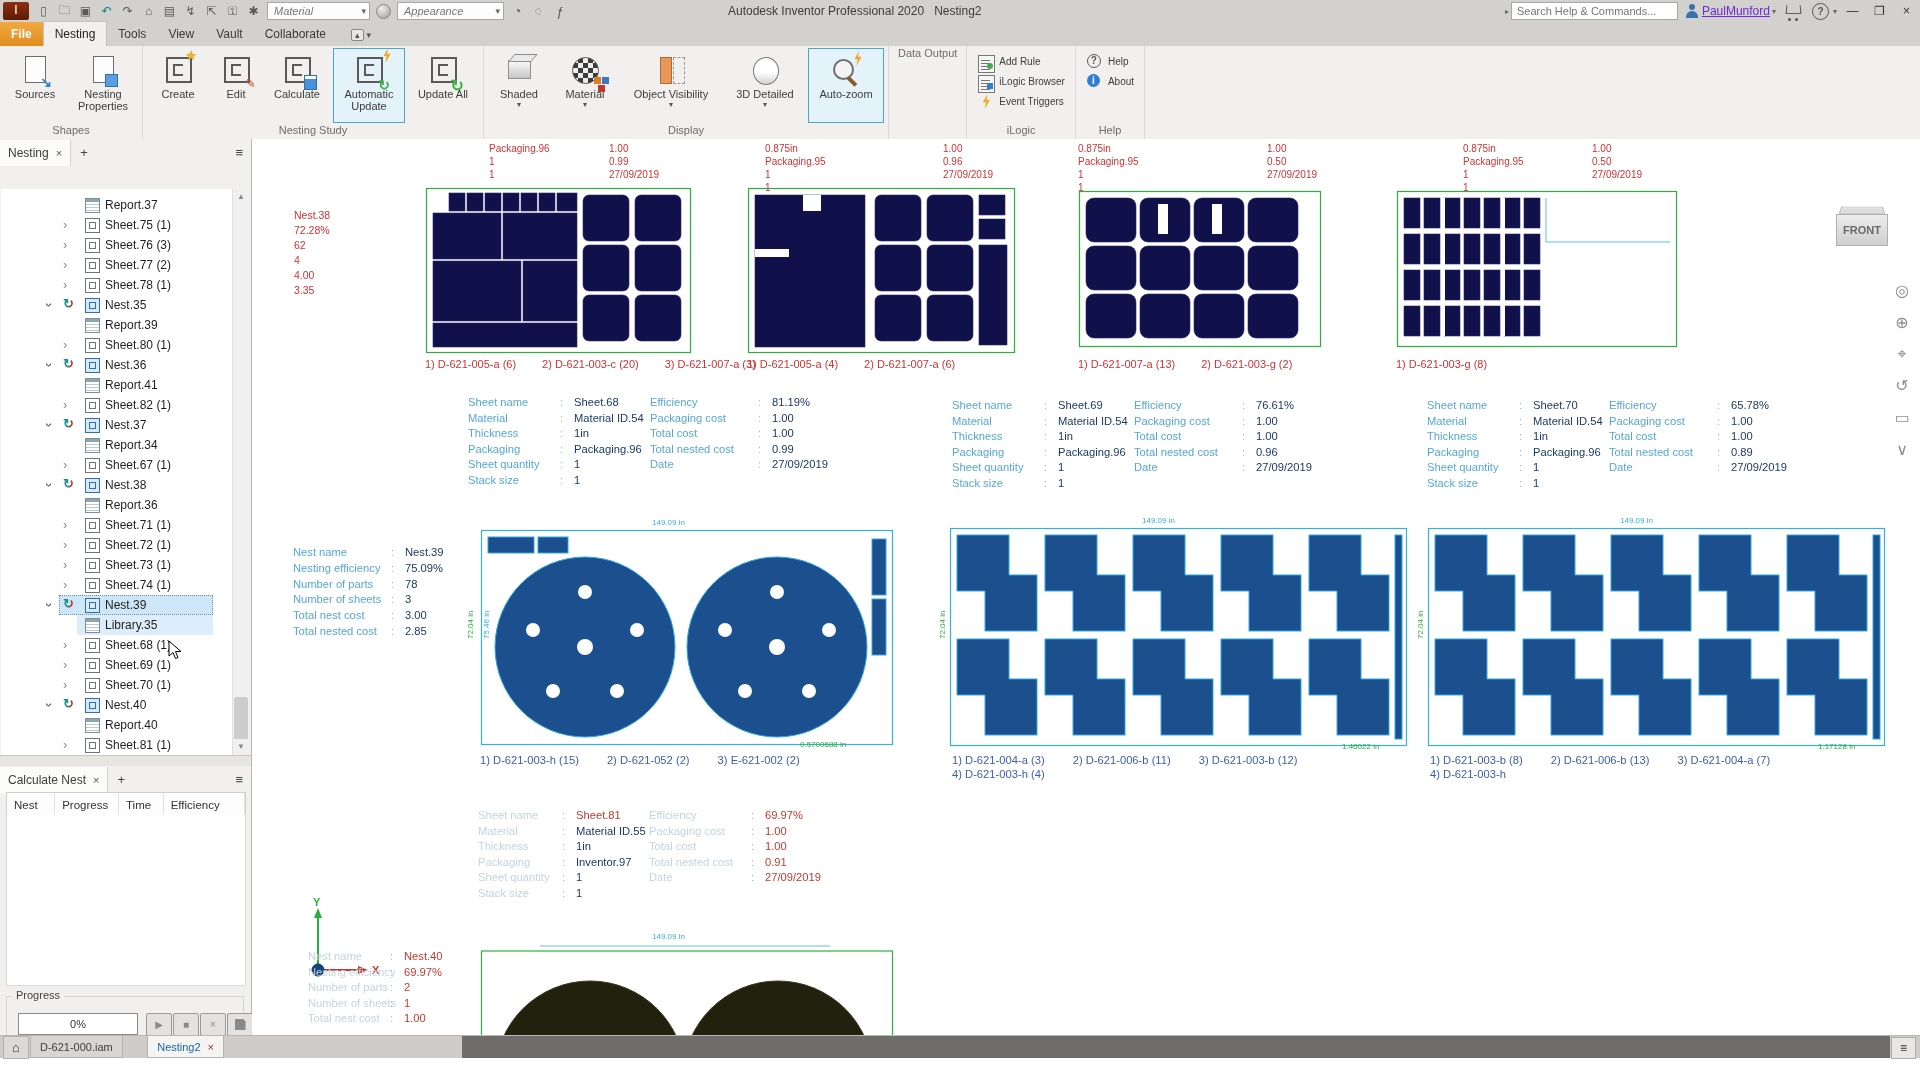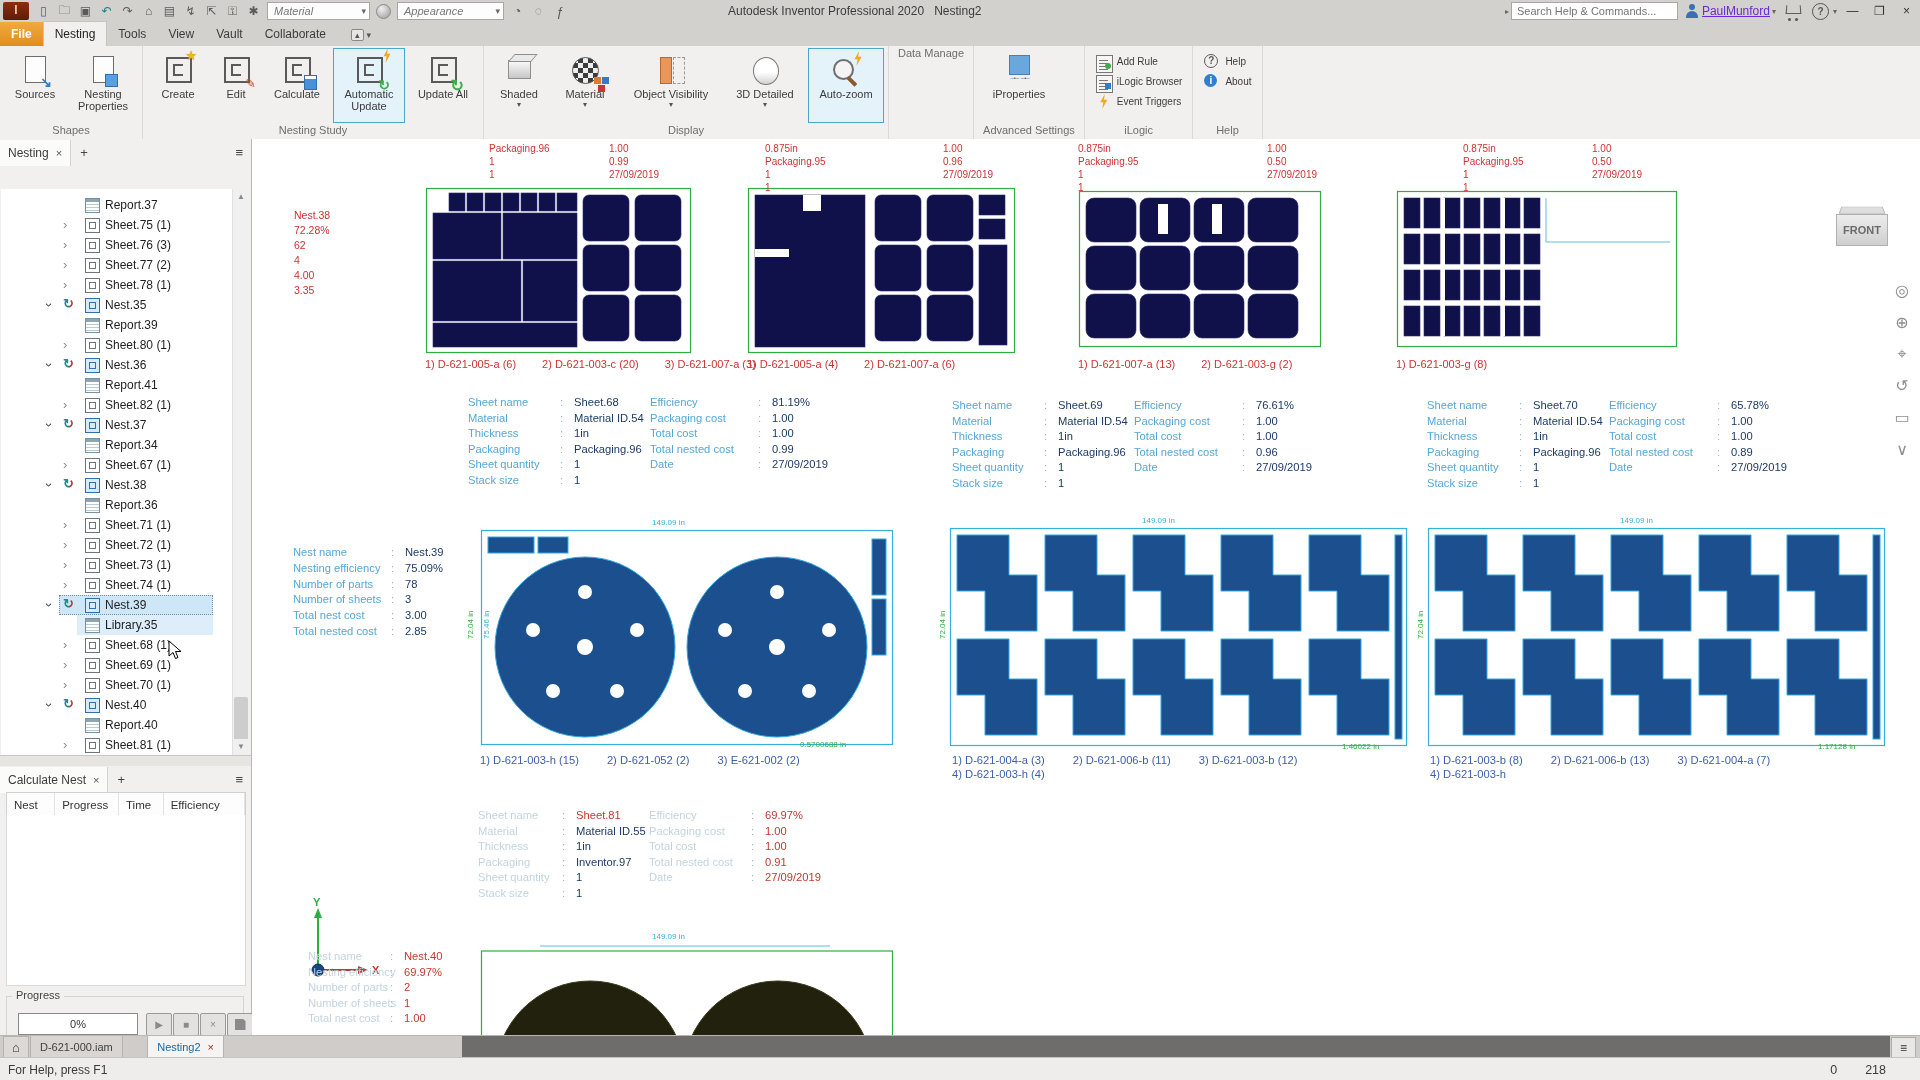--- a/index.html
+++ b/index.html
@@ -415,32 +415,21 @@
               <span class="ic ic-auto-zoom">
                 <span class="bolt"></span>
               </span>
             </div>
             <div class="rlabel">Auto-zoom</div>
           </div>
         </div>
         <div class="rglabel">Display</div>
       </div>
       <div class="rgroup">
-        <div class="rglabel">Data Manage</div>
-      </div>
-      <div class="rgroup">
-        <div class="rbtns">
-          <div class="rbtn" style="width: 72px;">
-            <div class="ricon">
-              <span class="ic ic-iproperties"></span>
-            </div>
-            <div class="rlabel">iProperties</div>
-          </div>
-        </div>
-        <div class="rglabel">Advanced Settings</div>
+        <div class="rglabel">Data Output</div>
       </div>
       <div class="rgroup">
         <div class="rbtns">
           <div class="smallcol">
             <div class="srow">
               <span class="sic sic-add-rule"></span>
               <span>Add Rule</span>
             </div>
             <div class="srow">
               <span class="sic sic-ilogic-browser"></span>
@@ -1246,24 +1235,17 @@
     <div id="dock-strip"></div>
     <div id="dock-menu">≡</div>
   <div class="dtab" style="left: 30px;">
         <span>D-621-000.iam</span>
       </div>
       <div class="dtab active" style="left: 147.2px;">
         <span>Nesting2</span>
         <span class="x">×</span>
       </div>
     </div>
-  <div id="statusbar">
-    <span class="left">For Help, press F1</span>
-    <span class="right">
-      <span>0</span>
-      <span>218</span>
-    </span>
-  </div>
 
   <svg id="cursor" width="15" height="20" viewBox="0 0 15 20">
     <polygon points="1,1 1,16 5,12.5 7.5,18.5 10,17.5 7.5,11.5 13,11.5" fill="#fff" stroke="#000" stroke-width="1"></polygon>
   </svg>
 </div>
 
 </body></html>

